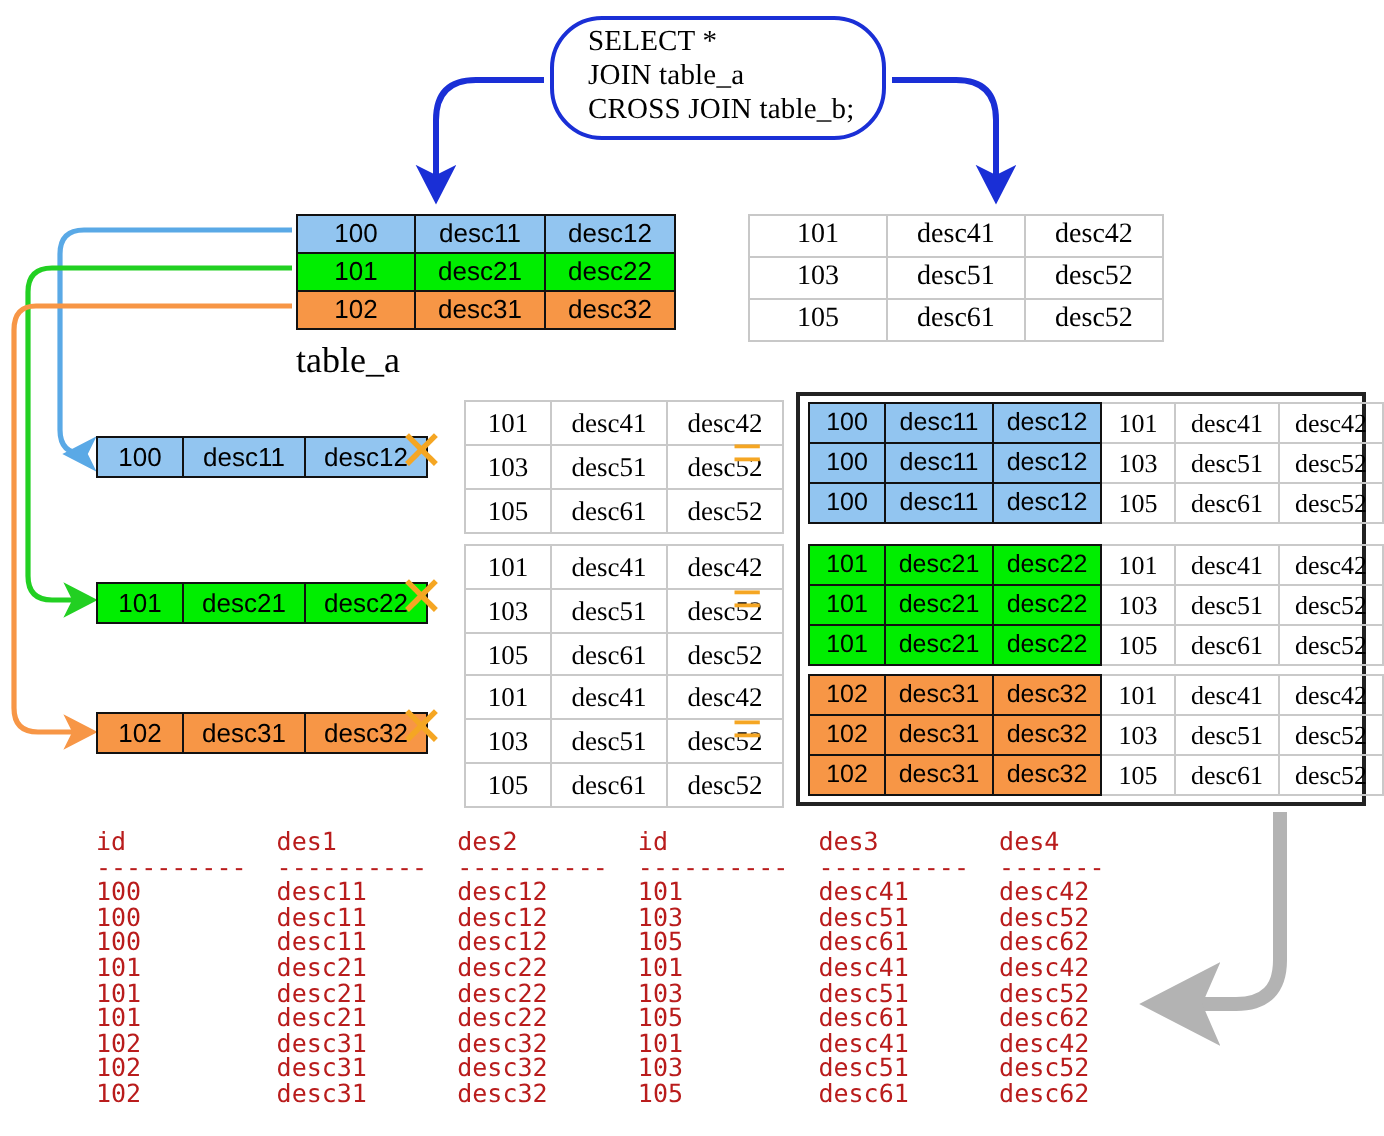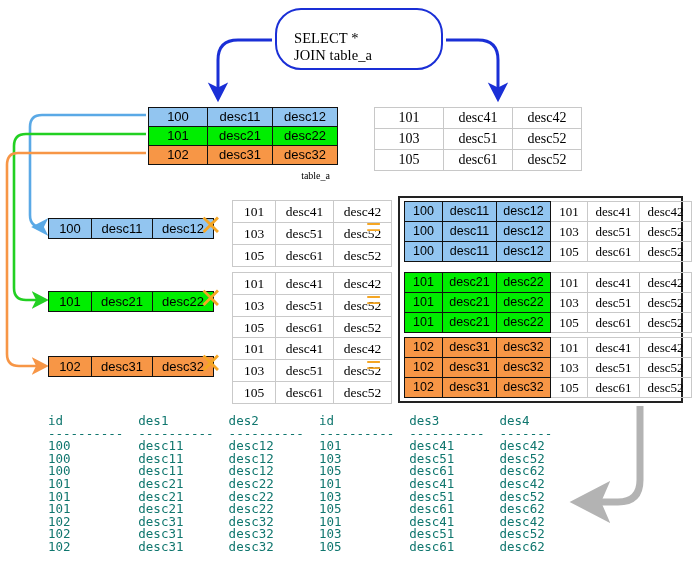--- a/index.html
+++ b/index.html
@@ -8,40 +8,40 @@
   #stage{position:relative;width:692px;height:568px;}
 
   .abs{position:absolute;}
 
   
   #sql-box{
     left:275px;top:8px;width:168px;height:62px;
     border:2.5px solid #1a2fd6;border-radius:26px;background:#fff;
     box-sizing:border-box;
     font-family:"Liberation Serif",serif;font-size:14.5px;line-height:17px;
-    color:#000;padding:20px 0 0 17px;letter-spacing:.1px;
+    color:#000;padding:3px 0 0 17px;letter-spacing:.1px;
   }
   #sql-box div{white-space:pre;}
 
   
   .gtable{border-collapse:collapse;font-family:"Liberation Sans",sans-serif;}
   .gtable td{
     border:1px solid #111;text-align:center;font-size:13px;
     height:18px;line-height:18px;padding:0 3px;color:#000;white-space:nowrap;
   }
   .c-blue{background:#92c5f0;margin-top:25px;}
   .c-green{background:#00ee00;}
   .c-orange{background:#f79646;margin-left:48px;}
 
   
   #table-a{left:148px;top:107px;}
   #table-a td{width:58px;}
   #table-a td:first-child{width:52px;}
-  #label-a{left:148px;top:170px;width:182px;text-align:right;
-    font-family:"Liberation Serif",serif;font-size:10px;}
+  #label-a{left:148px;top:170px;width:182px;text-align:left;
+    font-family:"Liberation Serif",serif;font-size:18px;}
 
   
   #table-b{left:374px;top:107px;}
   #table-b td{border:1px solid #c8c8c8;width:62px;background:#fff;
     font-family:"Liberation Serif",serif;font-size:14px;height:20px;line-height:20px;}
   #label-b{left:374px;top:170px;width:188px;text-align:center;
     font-family:"Liberation Serif",serif;font-size:14px;}
 
   
   .rowchip{border-collapse:collapse;}
@@ -83,21 +83,21 @@
     font-family:"Liberation Serif",serif;font-size:13px;}
   .resgrp td.rd{border:1px solid #c9c9c9;width:47px;
     font-family:"Liberation Serif",serif;font-size:13px;}
   #res-1{left:404px;top:201px;}
   #res-2{left:404px;top:272px;}
   #res-3{left:404px;top:337px;}
 
   
   #console{left:48px;top:415px;
     font-family:"DejaVu Sans Mono","Liberation Mono",monospace;
-    font-size:12.5px;line-height:12.6px;color:#0f766e;white-space:pre;}
+    font-size:12.5px;line-height:12.6px;color:#b91c1c;white-space:pre;}
 
   svg.ov{position:absolute;left:0;top:0;width:692px;height:568px;
          pointer-events:none;overflow:visible;}
 </style>
 </head>
 <body>
 
 <div id="stage">
 
   <svg class="ov">
@@ -128,20 +128,21 @@
     <path d="M146,134 L26,134 Q14,134 14,146 L14,288 Q14,300 26,300 L40,300" fill="none" stroke="#22d022" stroke-width="2.6" marker-end="url(#ah-green)"></path>
 
     <path d="M146,153 L18,153 Q7,153 7,165 L7,354 Q7,366 19,366 L40,366" fill="none" stroke="#f79646" stroke-width="2.6" marker-end="url(#ah-orange)"></path>
 
     <path d="M640,406 L640,480 Q640,502 618,502 L592,502" fill="none" stroke="#b3b3b3" stroke-width="7" marker-end="url(#ah-gray)"></path>
   </svg>
 
   <div class="abs" id="sql-box">
     <div>SELECT *</div>
     <div>JOIN table_a</div>
+    <div>CROSS JOIN table_b;</div>
   </div>
 
   <table class="gtable abs" id="table-a">
     <tbody>
         <tr>
       <td class="c-blue">100</td>
       <td class="c-blue">desc11</td>
       <td class="c-blue">desc12</td>
     </tr>
     <tr>

